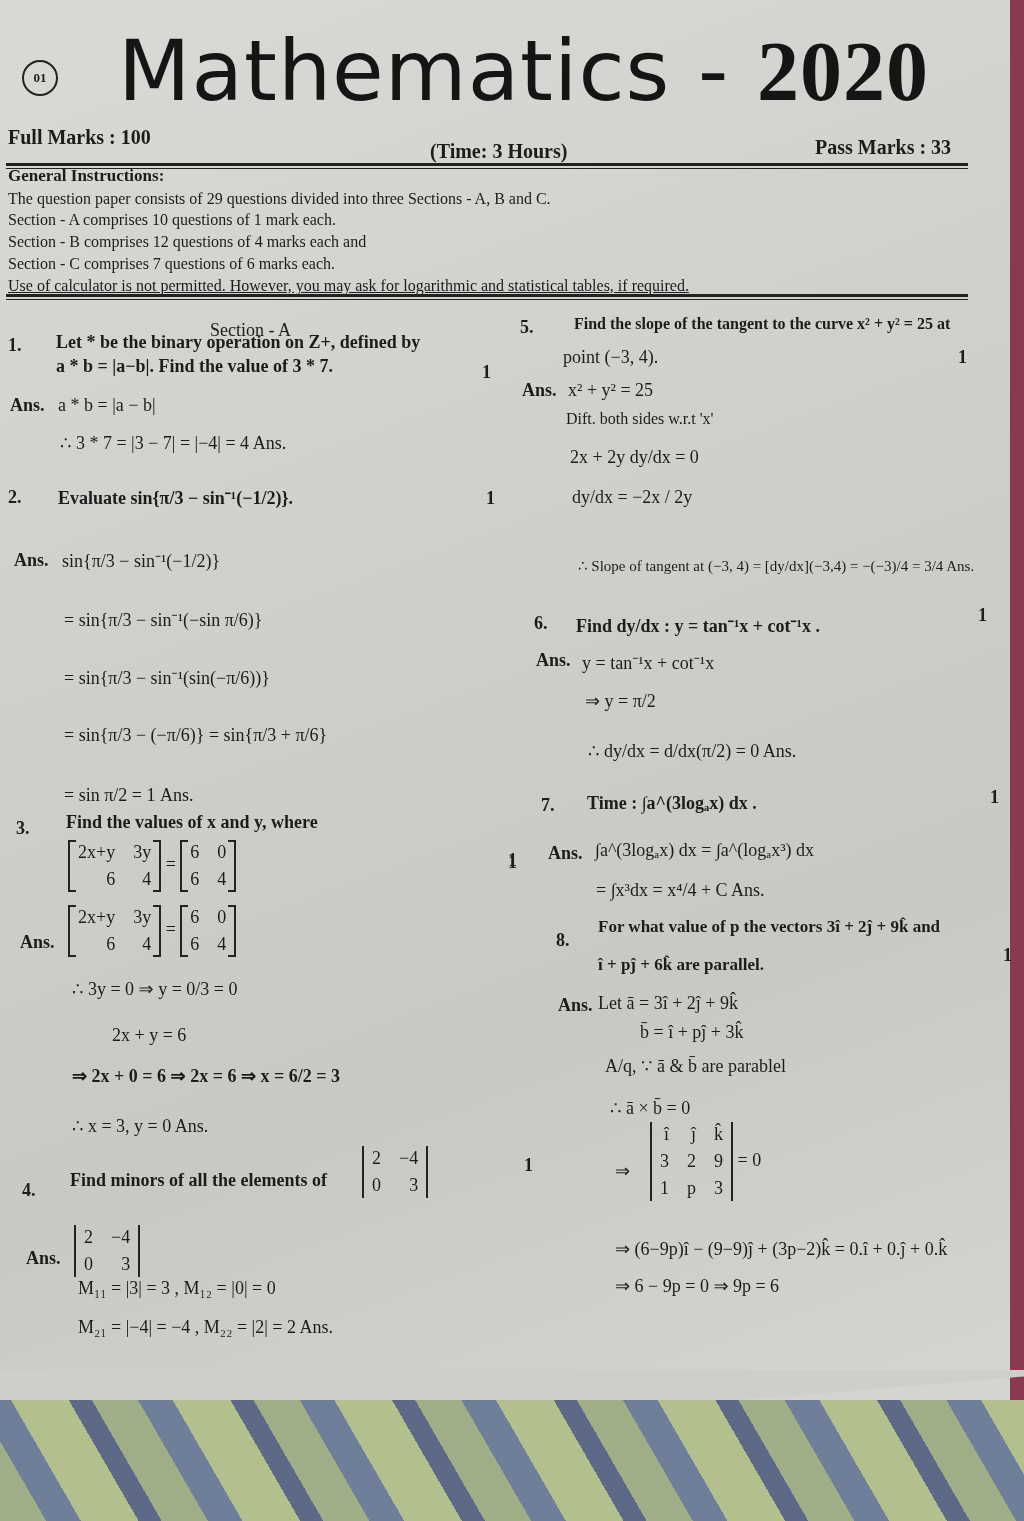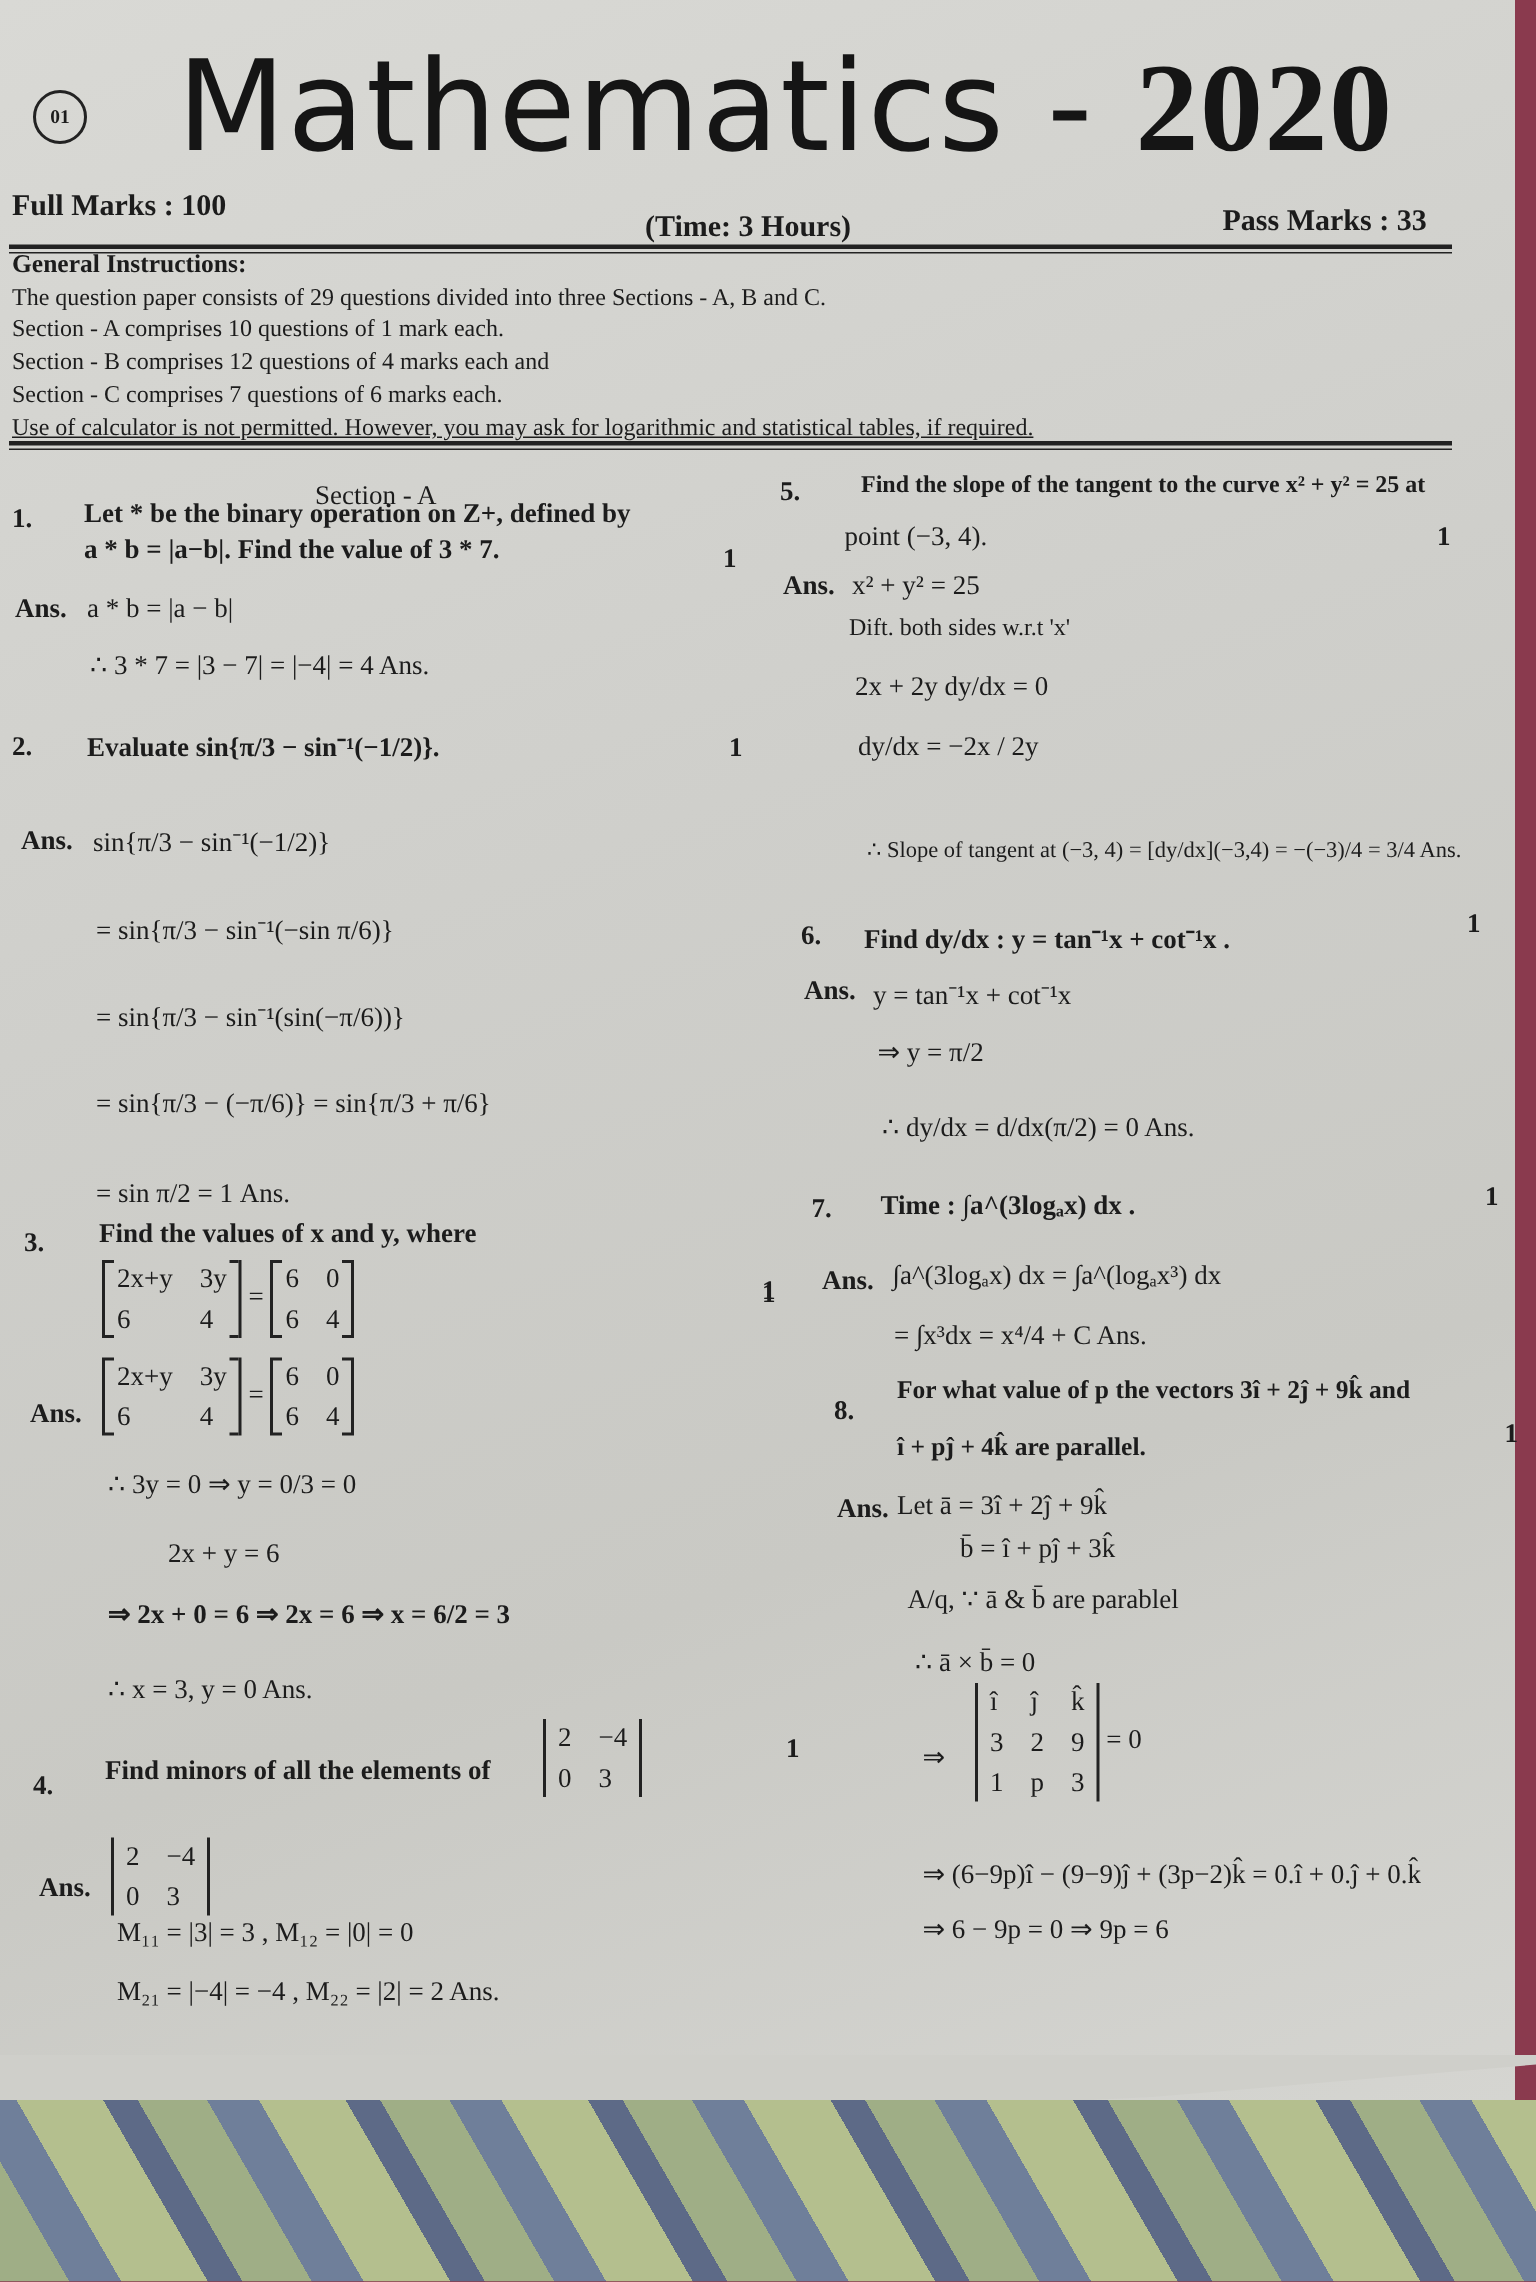--- a/index.html
+++ b/index.html
@@ -18,21 +18,21 @@
          font-size:13px;font-weight:bold;display:flex;align-items:center;justify-content:center;}
   .hdr{font-weight:bold;font-size:20px;}
   .rule{position:absolute;left:6px;width:962px;border-top:3px solid #222;border-bottom:1px solid #222;height:2px;}
   .gi{font-size:16px;line-height:21px;}
   .gi-head{font-weight:bold;font-size:17px;}
   .q{font-size:18px;}
   .qb{font-weight:bold;}
   .m{font-size:18px;font-family:"Liberation Serif",serif;}
   .mark{font-size:18px;font-weight:bold;}
   .mat{display:inline-grid;grid-template-columns:auto auto;column-gap:18px;row-gap:6px;
-       border-left:2px solid #222;border-right:2px solid #222;padding:2px 8px;vertical-align:middle;position:relative;text-align:left;}
+       border-left:2px solid #222;border-right:2px solid #222;padding:2px 8px;vertical-align:middle;position:relative;text-align:right;}
   .mat.br::before,.mat.br::after{content:"";position:absolute;top:0;bottom:0;width:6px;border-top:2px solid #222;border-bottom:2px solid #222;}
   .mat.br::before{left:0;}
   .mat.br::after{right:0;}
   .mat3{grid-template-columns:auto auto auto;}
 </style>
 </head>
 <body>
 
 <div class="paper"></div>
 <div class="paper-edge"></div>
@@ -155,21 +155,21 @@
 <div class="abs q qb" style="left:541px;top:795px;">7.</div>
 <div class="abs q qb" style="left:587px;top:793px;">Time : ∫a^(3logₐx) dx .</div>
 <div class="abs mark" style="left:990px;top:787px;">1</div>
 <div class="abs mark" style="left:508px;top:852px;">1</div>
 <div class="abs q qb" style="left:548px;top:843px;">Ans.</div>
 <div class="abs m" style="left:595px;top:840px;">∫a^(3logₐx) dx = ∫a^(logₐx³) dx</div>
 <div class="abs m" style="left:596px;top:880px;">= ∫x³dx = x⁴/4 + C  Ans.</div>
 
 <div class="abs q qb" style="left:556px;top:930px;">8.</div>
 <div class="abs q qb" style="left:598px;top:917px;font-size:17px;">For what value of p the vectors 3î + 2ĵ + 9k̂ and</div>
-<div class="abs q qb" style="left:598px;top:955px;font-size:17px;">î + pĵ + 4k̂ are parallel.</div>
+<div class="abs q qb" style="left:598px;top:955px;font-size:17px;">î + pĵ + 6k̂ are parallel.</div>
 <div class="abs mark" style="left:1003px;top:945px;">1</div>
 <div class="abs q qb" style="left:558px;top:995px;">Ans.</div>
 <div class="abs m" style="left:598px;top:993px;">Let  ā = 3î + 2ĵ + 9k̂</div>
 <div class="abs m" style="left:640px;top:1022px;">b̄ = î + pĵ + 3k̂</div>
 <div class="abs m" style="left:605px;top:1055px;">A/q, ∵ ā &amp; b̄ are parablel</div>
 <div class="abs m" style="left:610px;top:1097px;">∴   ā × b̄ = 0</div>
 <div class="abs m" style="left:615px;top:1160px;">⇒</div>
 <div class="abs m" style="left:650px;top:1122px;">
   <span class="mat mat3">
     <span>î</span>

